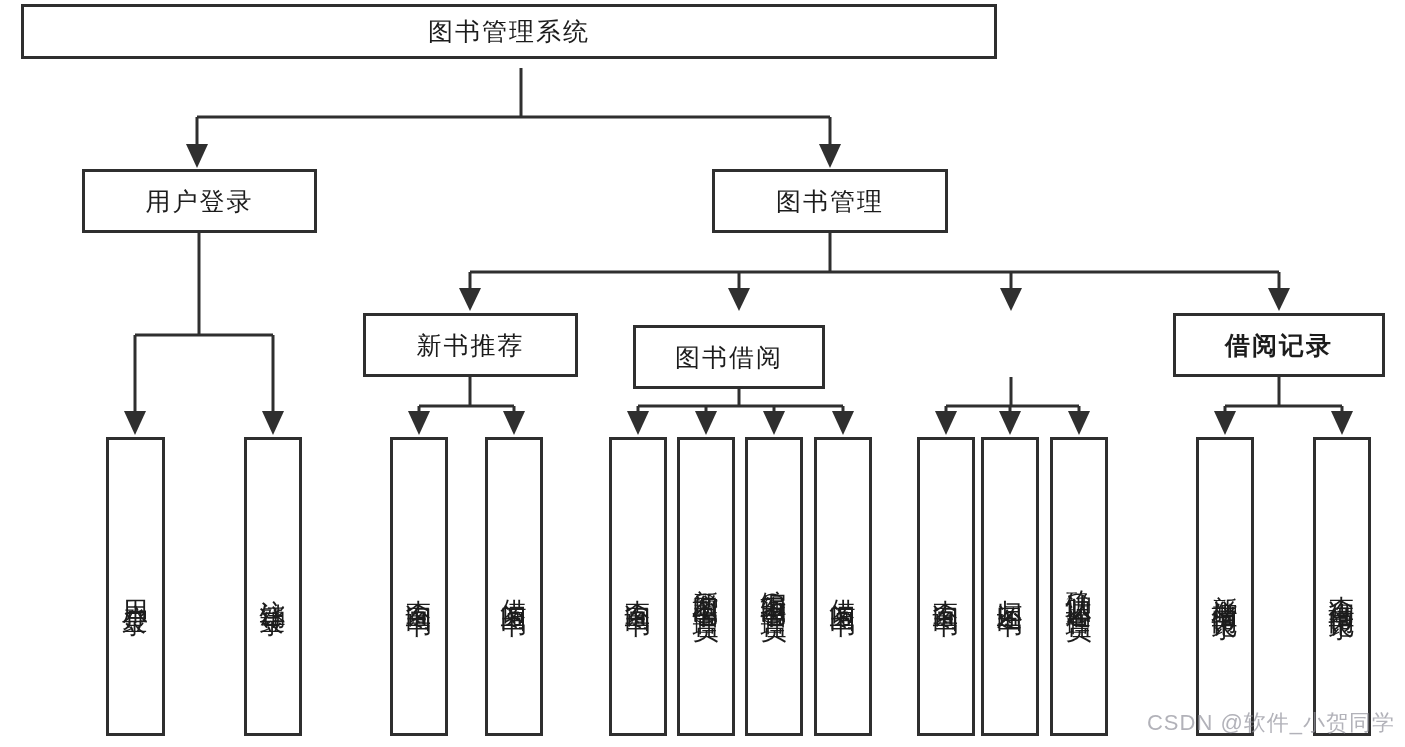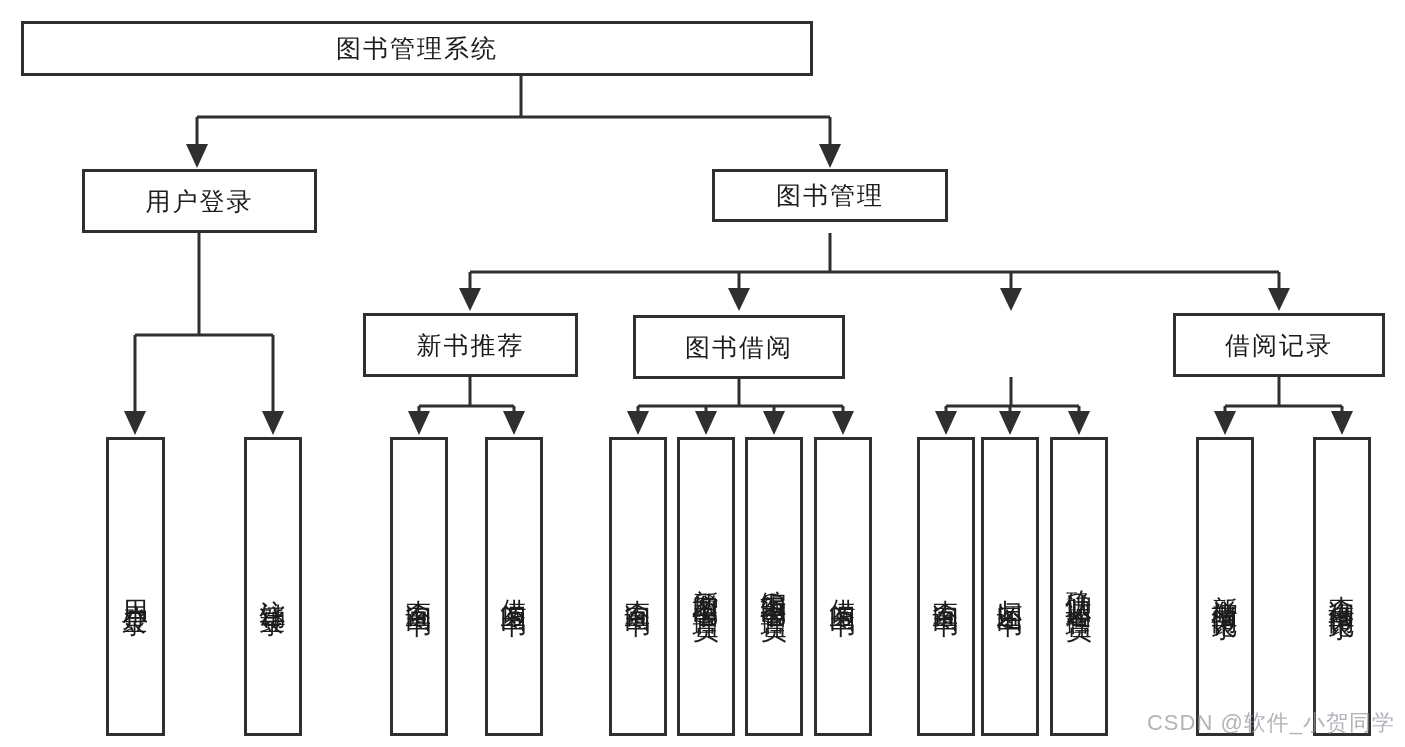--- a/index.html
+++ b/index.html
@@ -127,28 +127,28 @@
 
       <path d="M935,411 L957,411 L946,435 Z"></path>
       <path d="M999,411 L1021,411 L1010,435 Z"></path>
       <path d="M1068,411 L1090,411 L1079,435 Z"></path>
 
       <path d="M1214,411 L1236,411 L1225,435 Z"></path>
       <path d="M1331,411 L1353,411 L1342,435 Z"></path>
     </g>
   </svg>
 
-  <div class="node h-node" style="left:21px; top:21px; width:792px; height:55px;">图书管理系统</div>
+  <div class="node h-node" style="left:21px; top:4px; width:976px; height:55px;">图书管理系统</div>
 
   <div class="node h-node" style="left:82px; top:169px; width:235px; height:64px;">用户登录</div>
-  <div class="node h-node" style="left:712px; top:169px; width:236px; height:53px;">图书管理</div>
+  <div class="node h-node" style="left:712px; top:169px; width:236px; height:64px;">图书管理</div>
 
   <div class="node h-node" style="left:363px; top:313px; width:215px; height:64px;text-align:center;">新书推荐</div>
-  <div class="node h-node" style="left:633px; top:315px; width:212px; height:64px;">图书借阅</div>
-  <div class="node h-node" style="left:1173px; top:313px; width:212px; height:64px;">借阅记录</div>
+  <div class="node h-node" style="left:633px; top:325px; width:192px; height:64px;">图书借阅</div>
+  <div class="node h-node" style="left:1173px; top:313px; width:212px; height:64px;font-weight:bold;">借阅记录</div>
 
   <div class="node v-node" style="left:106px; top:437px; width:59px; height:299px;">用户登录</div>
   <div class="node v-node" style="left:244px; top:437px; width:58px; height:299px;">注销登录</div>
 
   <div class="node v-node" style="left:390px; top:437px; width:58px; height:299px;">查询图书</div>
   <div class="node v-node" style="left:485px; top:437px; width:58px; height:299px;">借阅图书</div>
 
   <div class="node v-node" style="left:609px; top:437px; width:58px; height:299px;">查询图书</div>
   <div class="node v-node" style="left:677px; top:437px; width:58px; height:299px;">新增图书（管理员）</div>
   <div class="node v-node" style="left:745px; top:437px; width:58px; height:299px;">编辑图书（管理员）</div>

